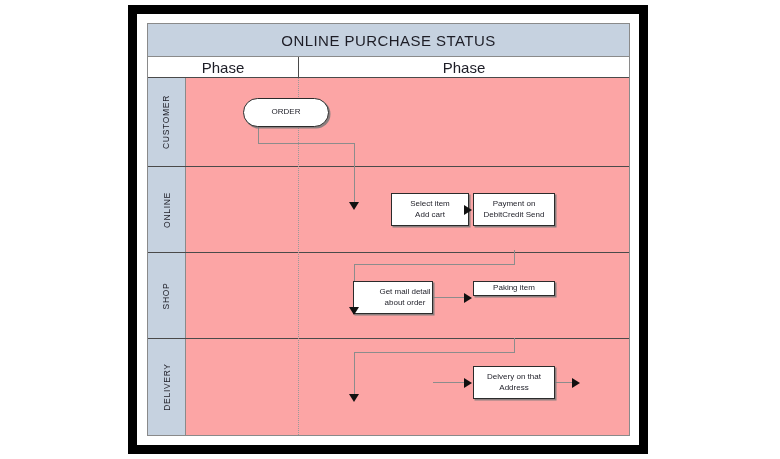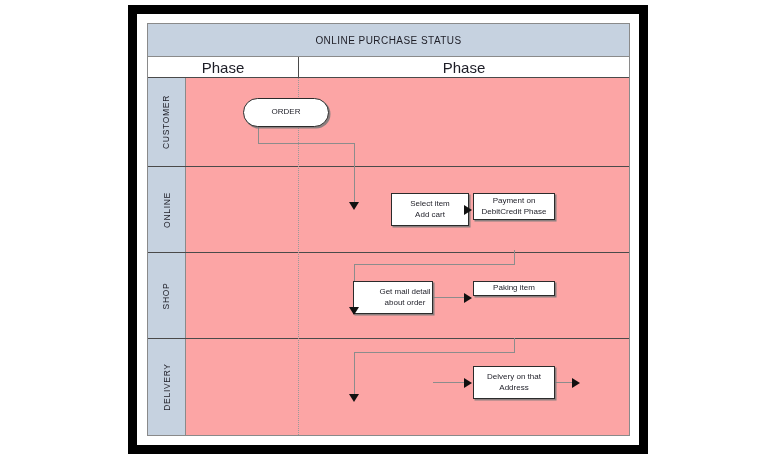--- a/index.html
+++ b/index.html
@@ -43,21 +43,21 @@
   
   #title-band {
     position: absolute;
     left: 0; top: 0;
     width: 481px; height: 33px;
     background: #c6d2e0;
     border-bottom: 1px solid #8a8a8a;
     display: flex; align-items: center; justify-content: center;
   }
   #title-text {
-    font-size: 10px;
+    font-size: 15px;
     letter-spacing: .45px;
     color: #1d1d26;
   }
 
   
   #phase-row {
     position: absolute;
     left: 0; top: 33px;
     width: 481px; height: 21px;
     background: #ffffff;
@@ -179,24 +179,24 @@
         <div class="lane-label">
           <span>ONLINE</span>
         </div>
         <div class="lane-body">
           <div class="node" style="left:167px; top:26px; width:78px; height:33px;margin-left:38px;">
             <span>
               <span>Select item</span><br>
               <span>Add cart</span>
             </span>
           </div>
-          <div class="node" style="left:287px; top:26px; width:82px; height:27px;">
+          <div class="node" style="left:287px; top:26px; width:82px; height:33px;">
             <span>
               <span>Payment on</span><br>
-              <span>DebitCredit Phase</span>
+              <span>DebitCredit Send</span>
             </span>
           </div>
 
           <div class="seg h" style="left:245px; top:42px; width:34px;"></div>
           <div class="arrow right" style="left:278px; top:37.5px;"></div>
         </div>
       </div>
 
       <div class="lane" style="top:175px; height:86px;">
         <div class="lane-label">

